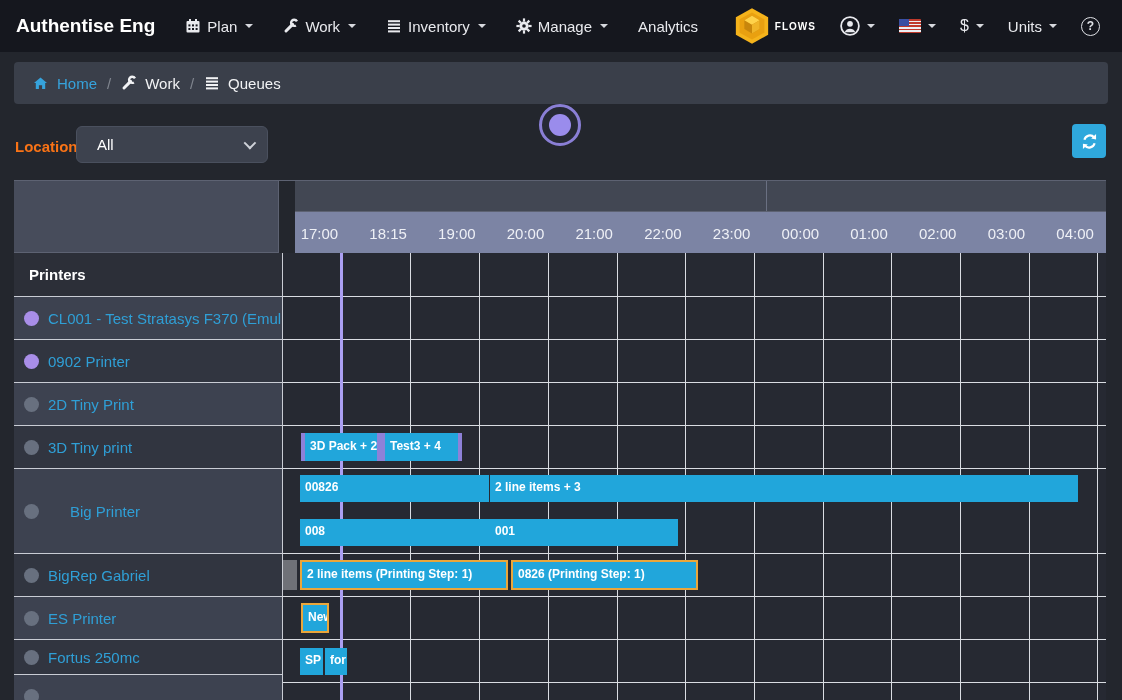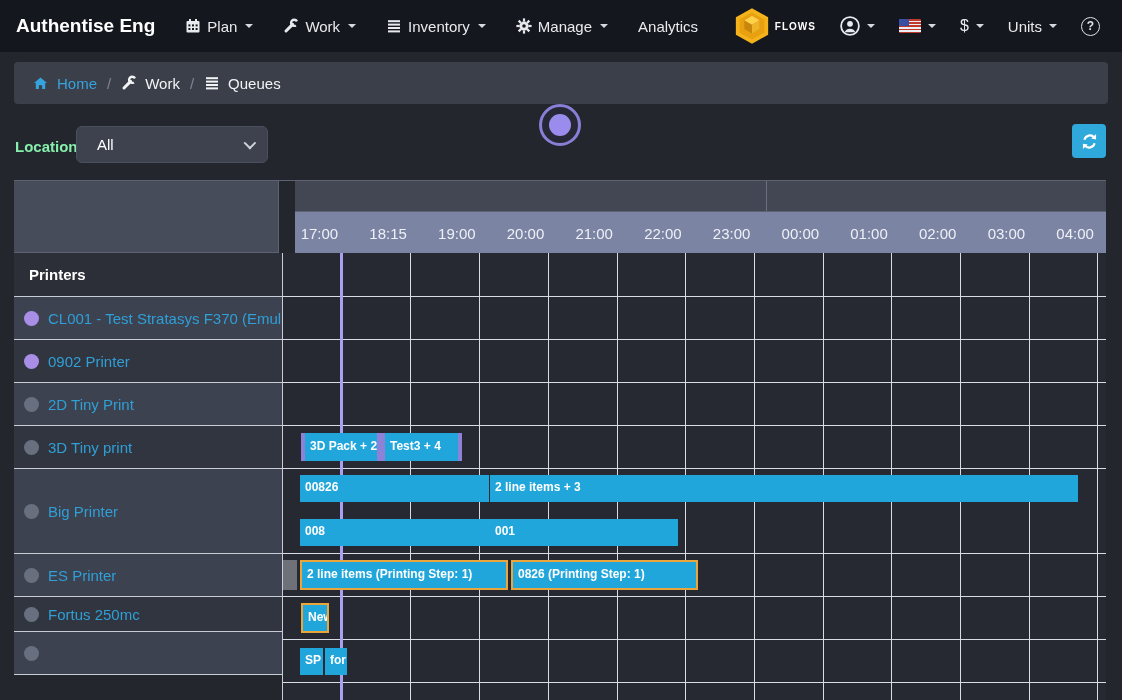--- a/index.html
+++ b/index.html
@@ -26,21 +26,21 @@
 
   
   .breadcrumb-bar { margin:10px 14px 0 14px; height:42px; background:#3a3f4a; border-radius:4px; display:flex; align-items:center; padding:0 18px; gap:10px; font-size:15px; }
   .bc-item { display:flex; align-items:center; gap:8px; }
   .bc-link { color:#36a3dc; cursor:pointer; }
   .bc-current { color:#f2f3f5; }
   .bc-sep { color:#81868f; }
 
   
   .toolbar { position:relative; height:76px; }
-  .loc-label { position:absolute; left:15px; top:34px; font-size:15px; font-weight:bold; color:#86efac;text-align:center; }
+  .loc-label { position:absolute; left:15px; top:34px; font-size:15px; font-weight:bold; color:#f97316;text-align:center; }
   .loc-select { position:absolute; left:76px; top:22px; width:192px; height:37px; background:#3d424e; border:1px solid #4a505e; border-radius:6px; display:flex; align-items:center; padding:0 14px 0 20px; font-size:15px; color:#fff; cursor:pointer; }
   .loc-select .chev { margin-left:auto; width:9px; height:9px; border-right:2px solid #cfd2d9; border-bottom:2px solid #cfd2d9; transform:rotate(45deg) translateY(-2px); }
   .spinner { position:absolute; left:539px; top:0px; width:42px; height:42px; border-radius:50%; border:3px solid #8a7fd6; background:#262935; display:flex; align-items:center; justify-content:center; }
   .spinner-core { width:22px; height:22px; border-radius:50%; background:#9a8cec; }
   .refresh-btn { position:absolute; right:16px; top:20px; width:34px; height:34px; background:#2fa8dc; border:none; border-radius:4px; display:flex; align-items:center; justify-content:center; cursor:pointer; }
 
   
   .gantt { margin:0 16px 0 14px; width:1092px; }
   .g-header { display:flex; height:73px; border-top:1px solid #5d6272; }
   .g-corner { width:269px; background:#474c5b; border-right:1px solid #5d6272; border-bottom:1px solid #5d6272; }
@@ -277,23 +277,27 @@
           <span class="pname">0902 Printer</span>
         </div>
         <div class="lrow light" style="height: 43px;">
           <span class="dot gray"></span>
           <span class="pname">2D Tiny Print</span>
         </div>
         <div class="lrow dark" style="height: 43px;">
           <span class="dot gray"></span>
           <span class="pname">3D Tiny print</span>
         </div>
-        <div class="lrow light" style="height: 85px;">
+        <div class="lrow light" style="height: 85px; gap: 22px;">
           <span class="dot gray"></span>
           <span class="pname">Big Printer</span>
+        </div>
+        <div class="lrow dark" style="height: 43px;">
+          <span class="dot gray"></span>
+          <span class="pname">BigRep Gabriel</span>
         </div>
         <div class="lrow light" style="height: 43px;">
           <span class="dot gray"></span>
           <span class="pname">ES Printer</span>
         </div>
         <div class="lrow dark" style="height: 35px;">
           <span class="dot gray"></span>
           <span class="pname">Fortus 250mc</span>
         </div>
         <div class="lrow light" style="height: 43px;">

